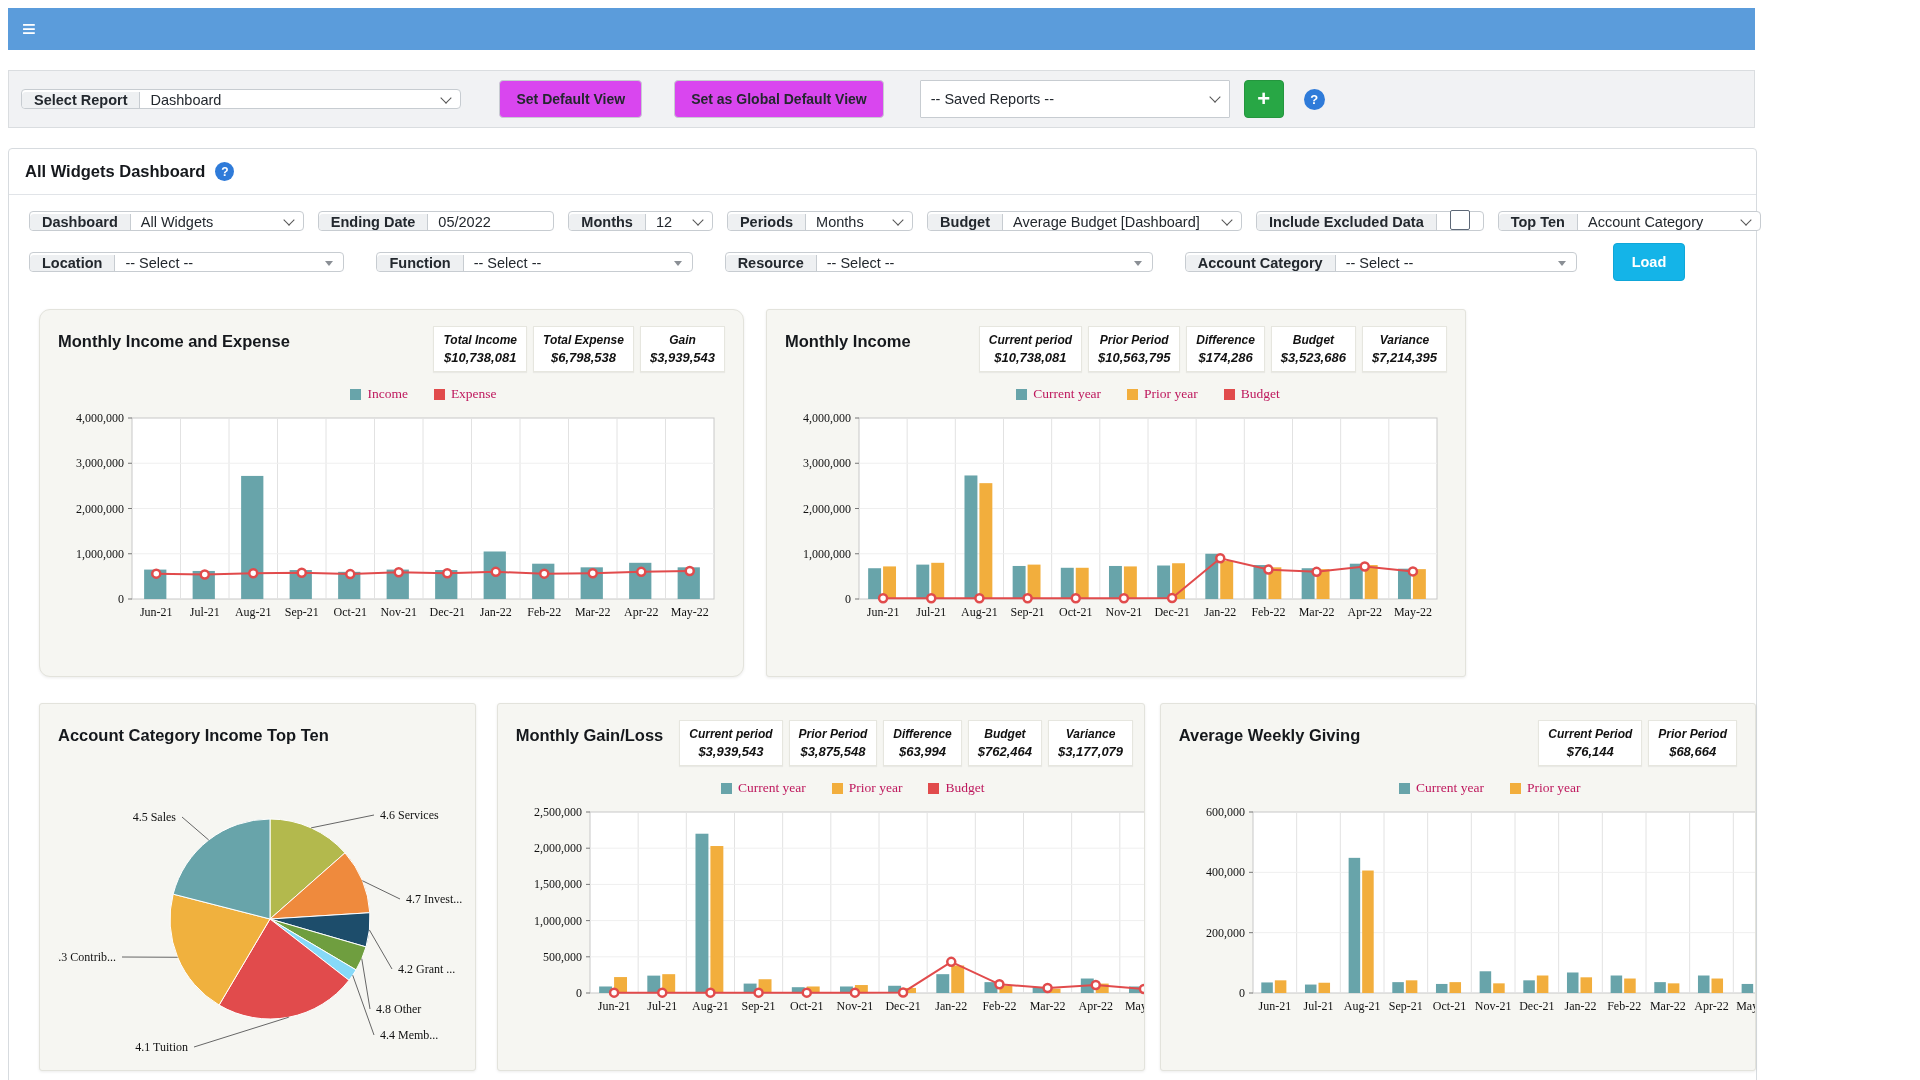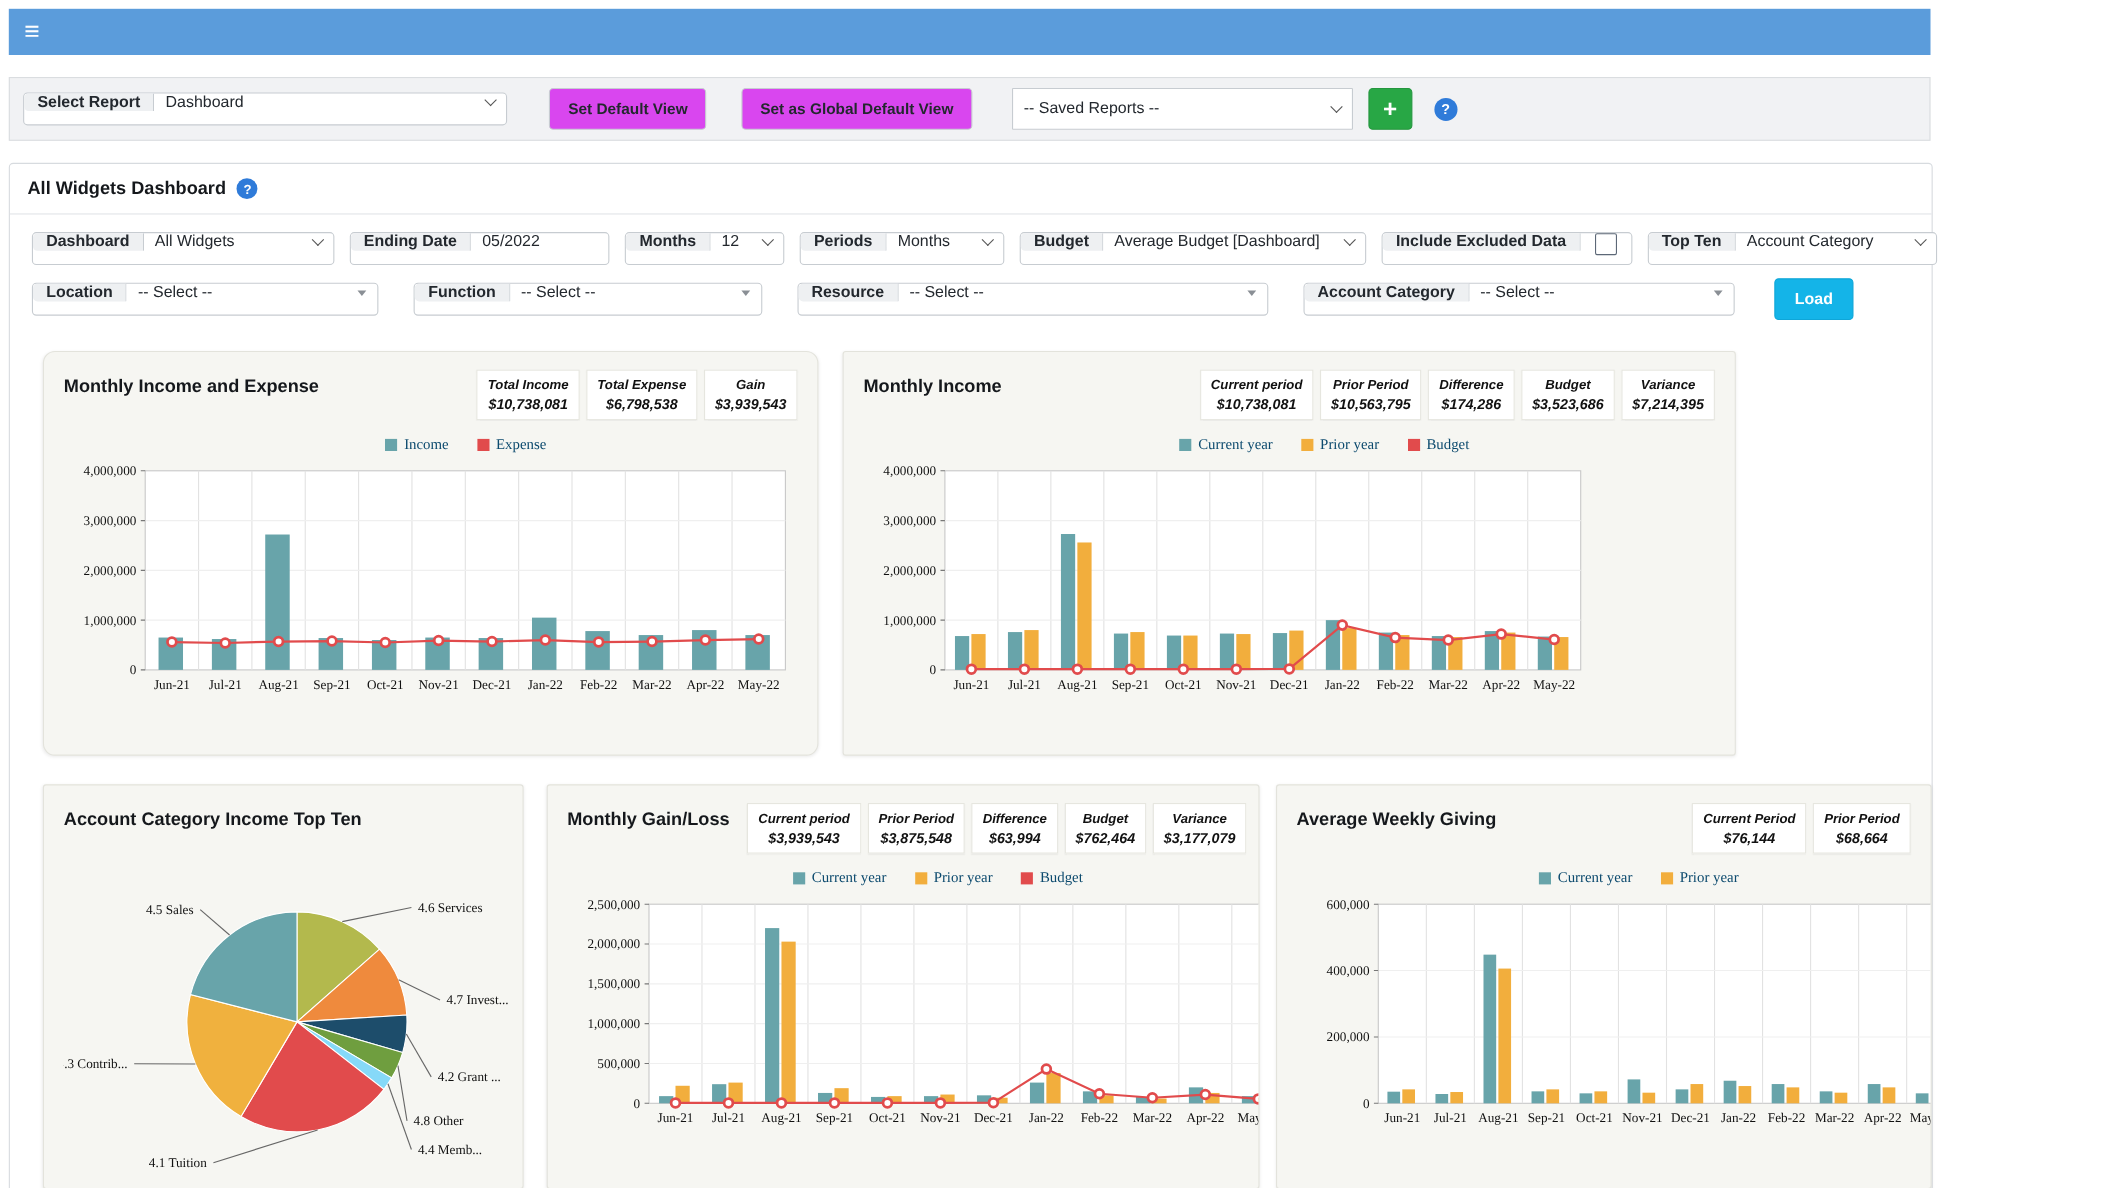--- a/index.html
+++ b/index.html
@@ -7,21 +7,21 @@
     font-family: "Liberation Sans", sans-serif; color: #222; }
   body { padding: 8px; }
 
   
   .topbar { width: 1747px; height: 42px; background: #5b9cdb; display: flex; align-items: center; padding: 0 14px; }
   .hamburger { color: #fff; font-size: 24px; line-height: 1; cursor: pointer; font-weight: 700; }
 
   
   .toolbar { width: 1747px; height: 58px; background: #f1f2f4; border: 1px solid #dadde0;
     margin-top: 20px; display: flex; align-items: center; padding: 0 12px; gap: 14px; }
-  .igroup { display: inline-flex; align-items: flex-start; height: 30px; border: 1px solid #c7ccd1;
+  .igroup { display: inline-flex; align-items: flex-end; height: 20px; border: 1px solid #c7ccd1;
     border-radius: 4px; background: #fff; }
   .ilabel { display: flex; align-items: center; padding: 0 12px; background: #eef0f2;
     border-right: 1px solid #c7ccd1; font-weight: 700; font-size: 14.5px; color: #23282e;
     border-radius: 4px 0 0 4px; white-space: nowrap; }
   .ictrl { display: flex; align-items: center; justify-content: space-between;
     padding: 0 10px; font-size: 14.5px; color: #23282e; gap: 16px; white-space: nowrap; }
   .sel { display: inline-flex; align-items: center; justify-content: space-between; background: #fff;
     border: 1px solid #c7ccd1; border-radius: 1px; height: 38px; padding: 0 10px;
     font-size: 14.5px; color: #23282e; gap: 16px; cursor: pointer; white-space: nowrap; }
   .chev { width: 8px; height: 8px; border-right: 1.7px solid #555; border-bottom: 1.7px solid #555;
@@ -62,29 +62,29 @@
     box-shadow: 0 1px 3px rgba(0,0,0,0.08); padding: 16px 18px; height: 368px; overflow: hidden; }
   .card-head { display: flex; justify-content: space-between; align-items: flex-start; gap: 10px; }
   .card-title { font-size: 16.5px; font-weight: 700; color: #15181c; margin-top: 6px; white-space: nowrap; }
   .stats { display: flex; align-items: stretch; font-style: italic; }
   .stat { background: #fff; border: 1px solid #e6e6df; box-shadow: 0 1px 1px rgba(0,0,0,0.05);
     padding: 6px 9px; text-align: center; margin-left: 6px; }
   .stat-label { font-size: 12px; font-weight: 700; color: #111; white-space: nowrap; }
   .stat-value { font-size: 13px; font-weight: 700; color: #111; margin-top: 3px; white-space: nowrap; }
 
   .legend { display: flex; justify-content: center; align-items: center; gap: 26px;
-    margin: 14px 0 8px 64px; font-family: "Liberation Serif", serif; font-size: 13.5px; color: #0c4a6e; }
+    margin: 14px 0 8px 64px; font-family: "Liberation Serif", serif; font-size: 13.5px; color: #be185d; }
   .legend-item { display: inline-flex; align-items: center; }
   .swatch { display: inline-block; width: 11px; height: 11px; margin-right: 6px; }
   .ctext { font-family: "Liberation Serif", serif; font-size: 12px; fill: #111; }
   .chart svg { display: block; }
   .pie-wrap { margin-top: 6px; }
 
   .w-ie   { width: 705px; margin-right: 22px; border-radius: 11px; }
-  .w-mi   { width: 812px; }
+  .w-mi   { width: 700px; }
   .w-pie  { width: 470px; margin-right: 21px; }
   .w-gl   { width: 699px; margin-right: 15px; }
   .w-awg  { width: 643px; }
 </style>
 </head>
 <body>
 
 <header class="topbar">
   <span class="hamburger">≡</span>
 </header>

